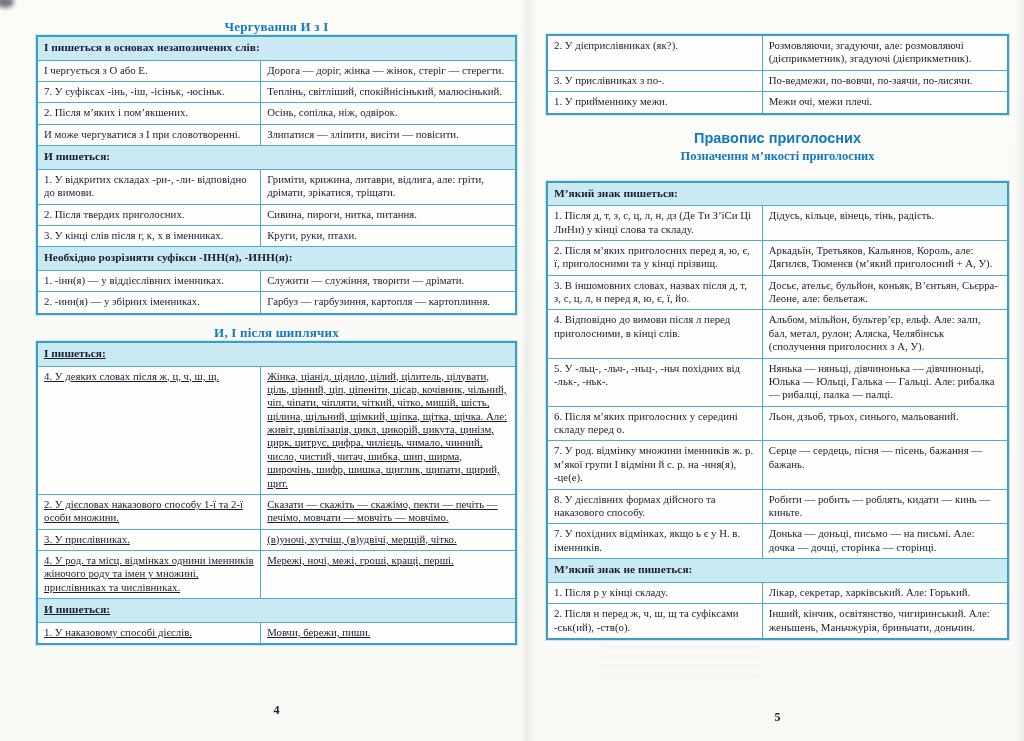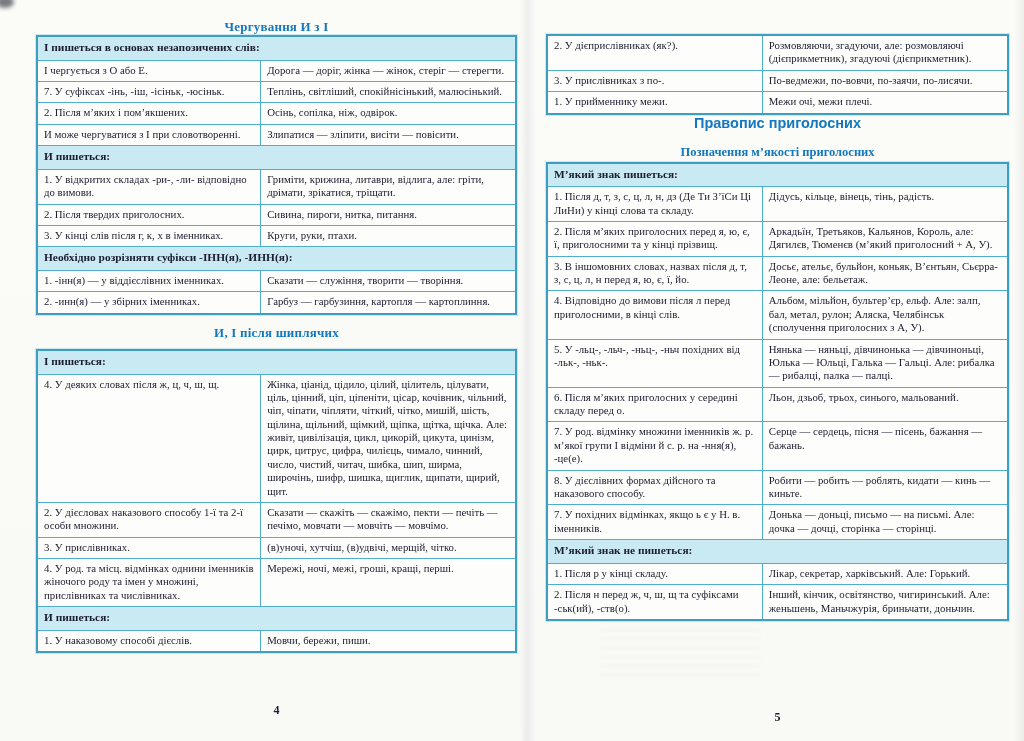--- a/index.html
+++ b/index.html
@@ -112,31 +112,31 @@
         <div class="cell cell-left">2. Після твердих приголосних.</div>
         <div class="cell cell-right">Сивина, пироги, нитка, питання.</div>
       </div>
       <div class="t-row">
         <div class="cell cell-left">3. У кінці слів після г, к, х в іменниках.</div>
         <div class="cell cell-right">Круги, руки, птахи.</div>
       </div>
       <div class="t-row sec-header">Необхідно розрізняти суфікси -ІНН(я), -ИНН(я):</div>
       <div class="t-row">
         <div class="cell cell-left">1. -інн(я) — у віддієслівних іменниках.</div>
-        <div class="cell cell-right">Сказати — служіння, творити — творіння.</div>
+        <div class="cell cell-right">Служити — служіння, творити — дрімати.</div>
       </div>
       <div class="t-row">
         <div class="cell cell-left">2. -инн(я) — у збірних іменниках.</div>
         <div class="cell cell-right">Гарбуз — гарбузиння, картопля — картоплиння.</div>
       </div>
     </div>
 
   <div class="title-serif" style="margin-top:10px;">И, І після шиплячих</div>
 
-  <div class="grammar-table" style="margin-top:8px;">
+  <div class="grammar-table" style="margin-top:0;text-decoration:underline;">
       <div class="t-row sec-header">І пишеться:</div>
       <div class="t-row">
         <div class="cell cell-left">4. У деяких словах після ж, ц, ч, ш, щ.</div>
         <div class="cell cell-right">Жінка, ціанід, цідило, цілий, цілитель, цілувати, ціль, цінний, ціп, ціпеніти, цісар, кочівник, чільний, чіп, чіпати, чіпляти, чіткий, чітко, мишій, шість, щілина, щільний, щімкий, щіпка, щітка, щічка. Але: живіт, цивілізація, цикл, цикорій, цикута, цинізм, цирк, цитрус, цифра, чилієць, чимало, чинний, число, чистий, читач, шибка, шип, ширма, широчінь, шифр, шишка, щиглик, щипати, щирий, щит.</div>
       </div>
       <div class="t-row">
         <div class="cell cell-left">2. У дієсловах наказового способу 1-ї та 2-ї особи множини.</div>
         <div class="cell cell-right">Сказати — скажіть — скажімо, пекти — печіть — печімо, мовчати — мовчіть — мовчімо.</div>
       </div>
       <div class="t-row">
@@ -166,25 +166,25 @@
       <div class="t-row">
         <div class="cell cell-left">3. У прислівниках з по-.</div>
         <div class="cell cell-right">По-ведмежи, по-вовчи, по-заячи, по-лисячи.</div>
       </div>
       <div class="t-row">
         <div class="cell cell-left">1. У прийменнику межи.</div>
         <div class="cell cell-right">Межи очі, межи плечі.</div>
       </div>
     </div>
 
-  <div class="title-sans" style="">Правопис приголосних</div>
-
-  <div class="title-sub" style="margin-top:14px;">Позначення м’якості приголосних</div>
-
-  <div class="grammar-table" style="margin-top:2px;">
+  <div class="title-sans" style="margin-top:15px;">Правопис приголосних</div>
+
+  <div class="title-sub" style="margin-top:3px;">Позначення м’якості приголосних</div>
+
+  <div class="grammar-table" style="margin-top:17px;">
       <div class="t-row sec-header">М’який знак пишеться:</div>
       <div class="t-row">
         <div class="cell cell-left">1. Після д, т, з, с, ц, л, н, дз (Де Ти З’їСи Ці ЛиНи) у кінці слова та складу.</div>
         <div class="cell cell-right">Дідусь, кільце, вінець, тінь, радість.</div>
       </div>
       <div class="t-row">
         <div class="cell cell-left">2. Після м’яких приголосних перед я, ю, є, ї, приголосними та у кінці прізвищ.</div>
         <div class="cell cell-right">Аркадьїн, Третьяков, Кальянов, Король, але: Дягилєв, Тюменєв (м’який приголосний + А, У).</div>
       </div>
       <div class="t-row">

